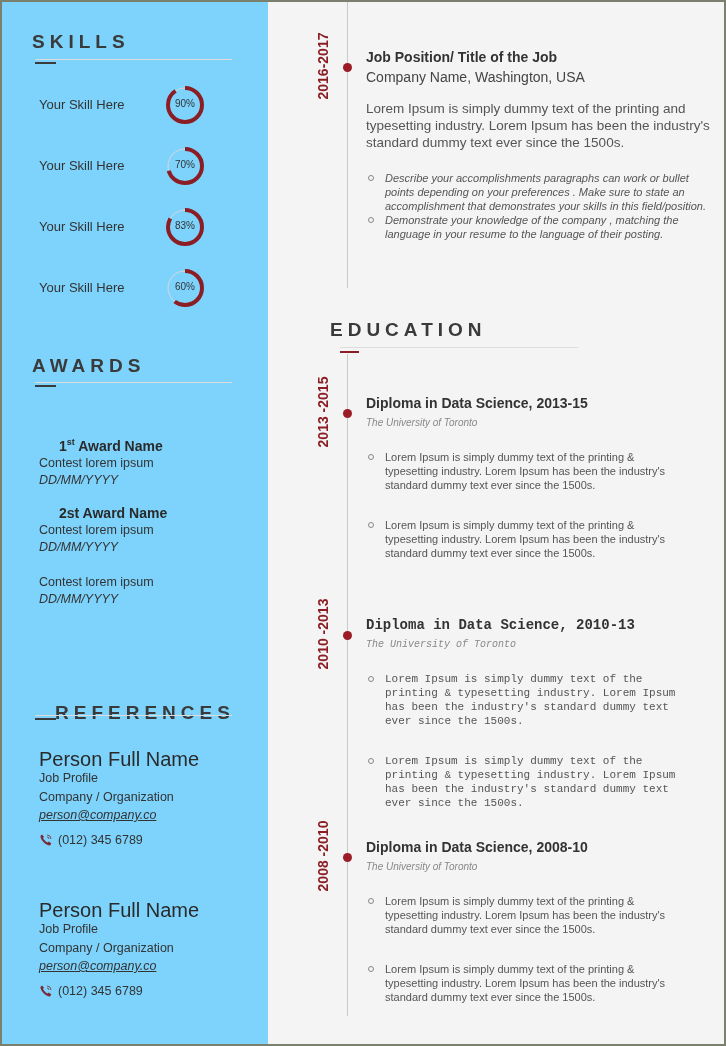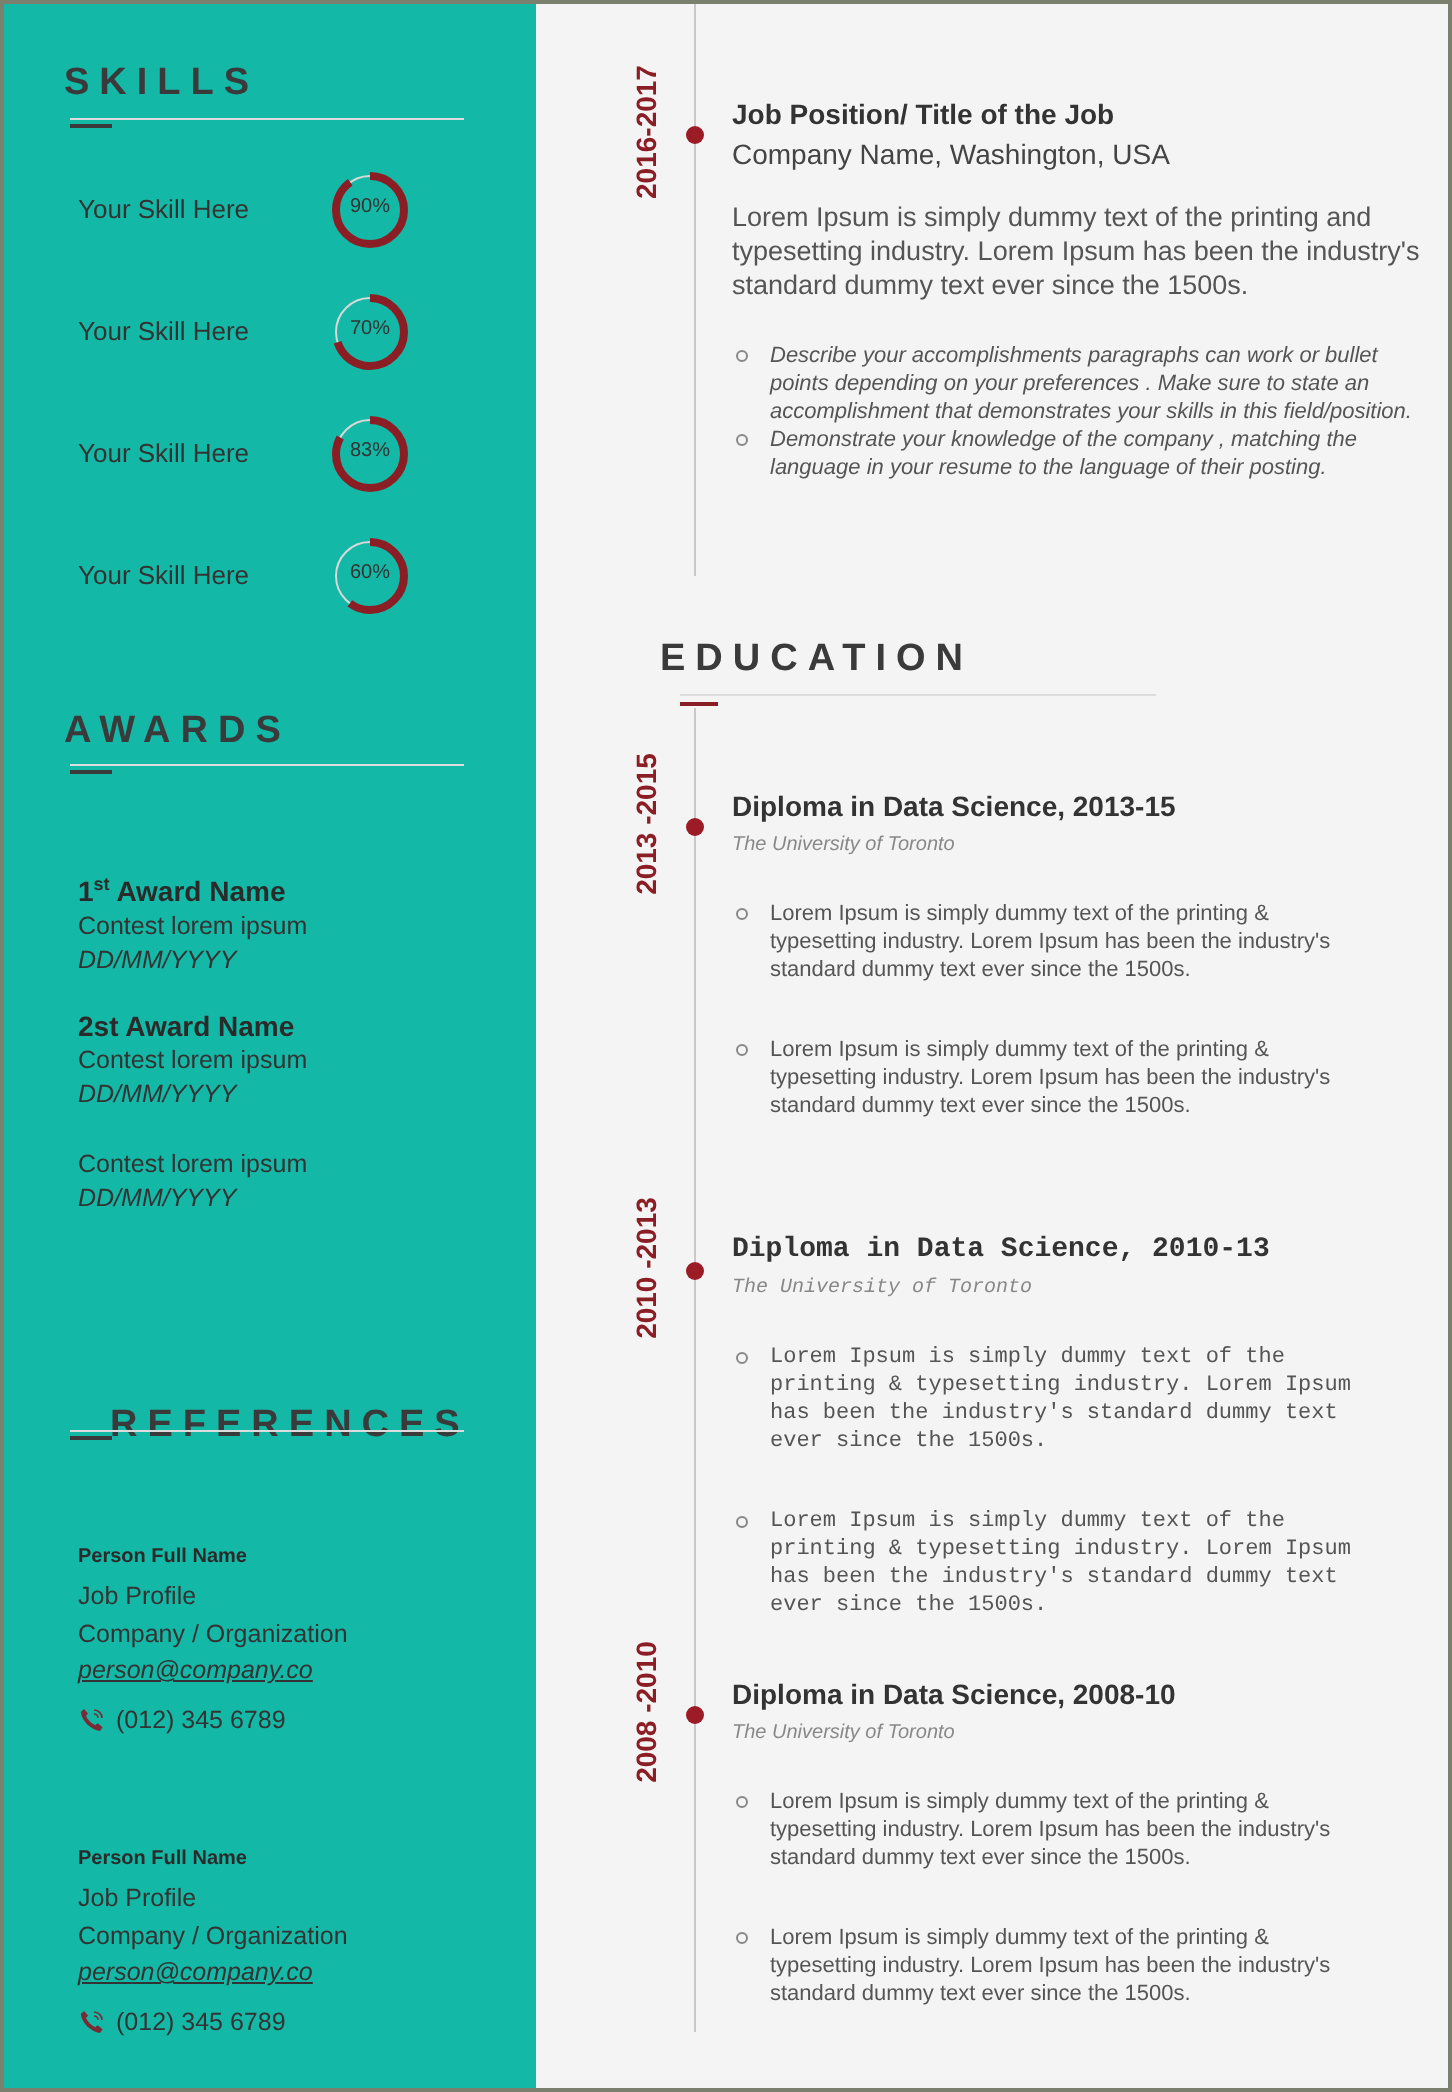--- a/index.html
+++ b/index.html
@@ -14,21 +14,21 @@
     .page {
       position: absolute; left: 0; top: 0;
       width: 722px; height: 1042px;
       border: 2px solid #7b7f6e;
       background: #fff;
       overflow: hidden;
     }
     .sidebar {
       position: absolute; left: 0; top: 0;
       width: 266px; height: 1042px;
-      background: #14b8a6;
+      background: #7dd3fc;
     }
     .main {
       position: absolute; left: 266px; top: 0;
       width: 456px; height: 1042px;
       background: #f4f4f4;
     }
     .sec-title {
       position: absolute; left: 30px;
       font-size: 19px; font-weight: bold;
       letter-spacing: 5px; color: #3a3a3a;
@@ -41,27 +41,27 @@
       position: absolute; left: 33px; width: 21px; height: 2px;
       background: #3a3a3a;
     }
     .skill-row { position: absolute; left: 37px; width: 200px; height: 40px; }
     .skill-label { position: absolute; left: 0; top: 12px; font-size: 13px; color: #333; }
     .skill-ring { position: absolute; left: 126px; top: 0; width: 40px; height: 40px; }
     .skill-ring svg { position: absolute; left: 0; top: 0; }
     .skill-pct { position: absolute; left: 0; top: 13px; width: 40px; text-align: center; font-size: 10px; color: #333; }
 
     .award { position: absolute; left: 37px; width: 200px; }
-    .award-name { font-size: 14px; font-weight: bold; color: #2a2a2a; line-height: 18px; }
+    .award-name { font-size: 14px; font-weight: bold; color: #2a2a2a; line-height: 18px; margin-left: 20px; }
     .award-name sup { font-size: 9px; }
     .award-line { font-size: 12.5px; color: #333; line-height: 17px; }
     .award-date { font-size: 12.5px; color: #333; font-style: italic; line-height: 17px; }
 
     .ref { position: absolute; left: 37px; width: 210px; }
-    .ref-name { font-size: 10px; font-weight: bold; color: #2a2a2a; line-height: 20px; margin-top: 20px; }
+    .ref-name { font-size: 20px; font-weight: normal; color: #2a2a2a; line-height: 20px; }
     .ref-line { font-size: 12.5px; color: #333; line-height: 19px; }
     .ref-email { font-size: 12.5px; color: #333; font-style: italic; text-decoration: underline; line-height: 16px; display: block; }
     .ref-phone { font-size: 12.5px; color: #333; line-height: 18px; margin-top: 8px; display: flex; align-items: center; }
     .phone-icon { display: inline-block; width: 14px; height: 14px; margin-right: 5px; }
 
     .timeline-line { position: absolute; left: 79px; width: 1px; background: #c9c9c9; }
     .year-label {
       position: absolute; font-size: 14px; font-weight: bold; color: #8b1e24;
       transform: rotate(-90deg); transform-origin: center center;
       white-space: nowrap; width: 90px; text-align: center;

